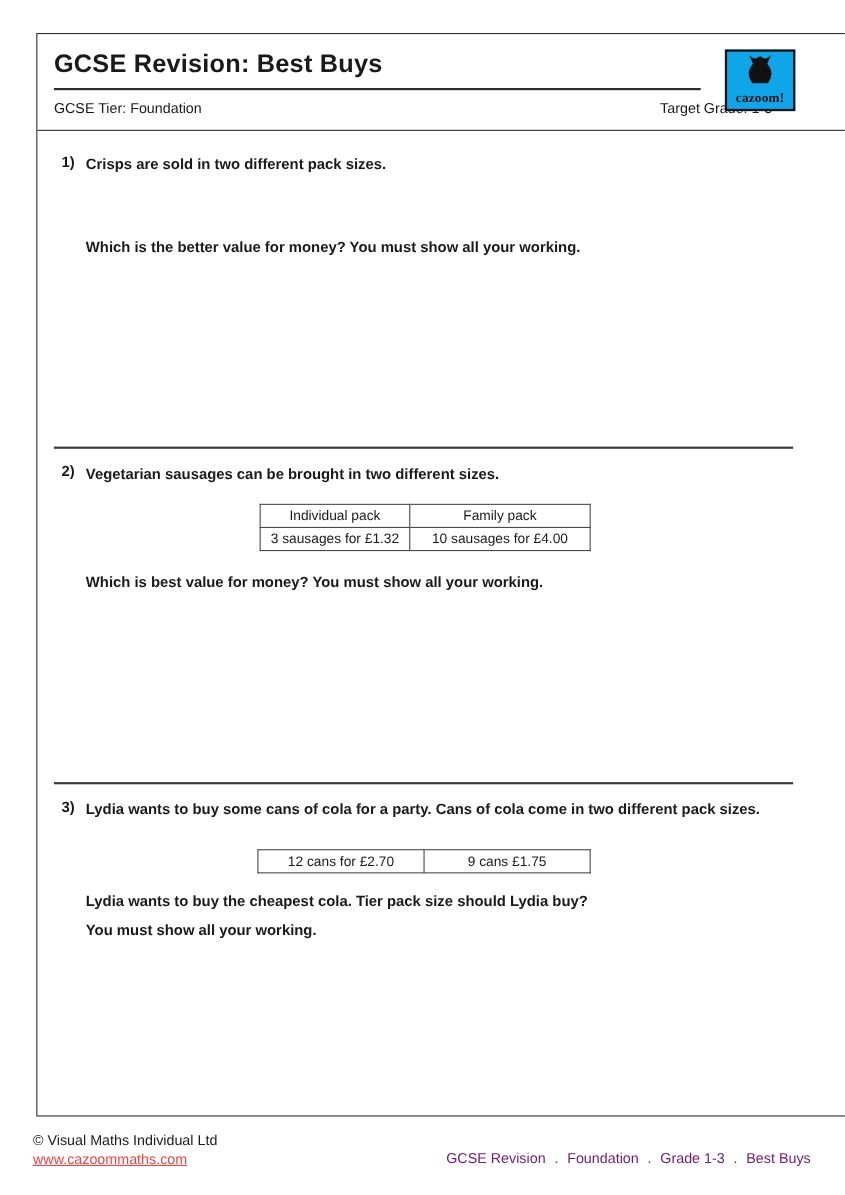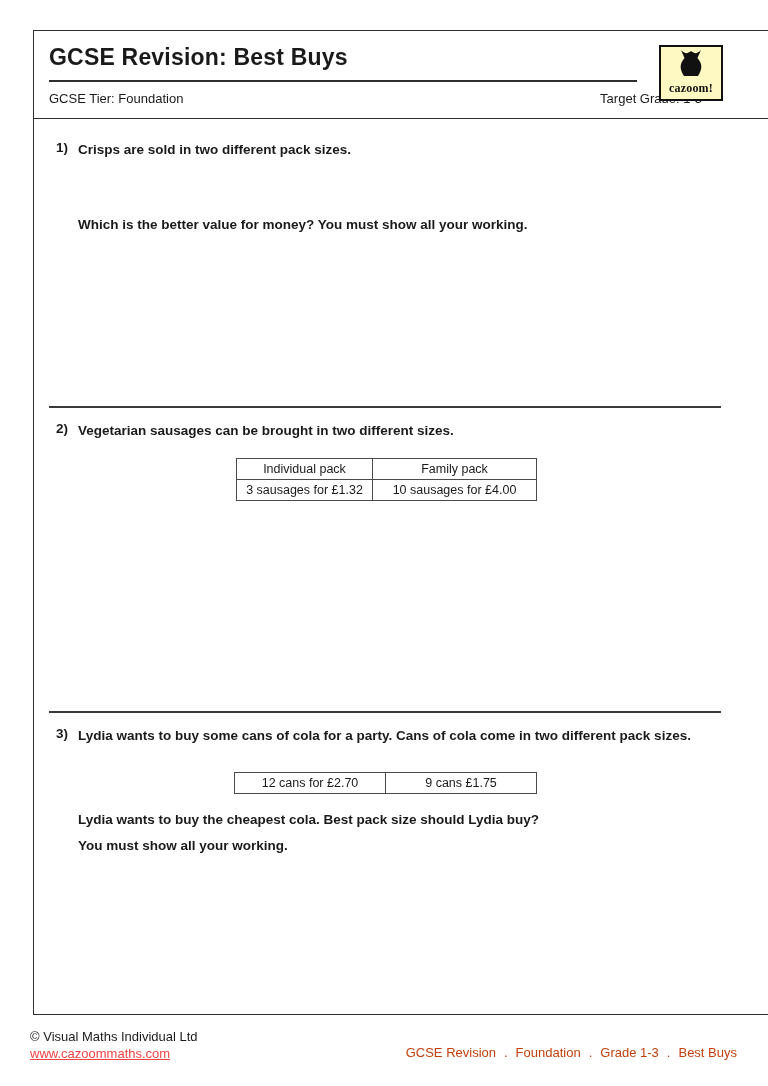--- a/index.html
+++ b/index.html
@@ -14,21 +14,21 @@
     border:1.5px solid #2e2e2e; background:#fff;
   }
   
   .header { position:absolute; left:0; top:0; width:100%; height:88px; border-bottom:1.5px solid #2e2e2e; }
   .title { position:absolute; left:15px; top:13px; font-size:23px; font-weight:bold; letter-spacing:0.2px; }
   .title-rule { position:absolute; left:15px; top:49px; width:588px; height:1.5px; background:#2e2e2e; }
   .tier { position:absolute; left:15px; top:60px; font-size:13px; }
   .grade { position:absolute; right:90px; top:60px; font-size:13px; }
   .logo {
     position:absolute; left:625px; top:14px; width:64px; height:56px;
-    border:2px solid #111; background:#fef9c3;
+    border:2px solid #111; background:#0ea5e9;
     display:flex; flex-direction:column; align-items:center; justify-content:center; gap:1px;
   }
   .logo-text { font-family:"Liberation Serif", serif; font-weight:bold; font-size:12px; letter-spacing:0.2px; color:#111; }
   
   .q { position:absolute; left:22px; width:668px; display:flex; font-weight:bold; font-size:13.5px; }
   .q-num { flex:0 0 22px; }
   .q-text { flex:1; line-height:20px; }
   .q1 { top:109px; }
   .q2 { top:390px; }
   .q3 { top:695px; }
@@ -46,21 +46,21 @@
   .p1 { top:184px; }
   .p2 { top:489px; }
   .p3 { top:779px; }
   .p3 .line2 { margin-top:6px; }
   .sep { position:absolute; left:15px; width:672px; height:1.5px; background:#3a3a3a; }
   .sep1 { top:375px; }
   .sep2 { top:680px; }
   
   .footer-left { position:absolute; left:30px; top:1028px; font-size:13px; line-height:17px; }
   .footer-link { color:#ef4444; text-decoration:underline; cursor:pointer; }
-  .footer-right { position:absolute; right:31px; top:1045px; font-size:13px; color:#c2410c; }
+  .footer-right { position:absolute; right:31px; top:1045px; font-size:13px; color:#701a75; }
   .crumb-sep { margin:0 8px; }
 </style>
 </head>
 <body>
 
 <div class="sheet">
 
   <div class="header">
     <div class="title">GCSE Revision: Best Buys</div>
     <div class="title-rule"></div>
@@ -93,37 +93,38 @@
         <tr>
       <td>Individual pack</td>
       <td>Family pack</td>
     </tr>
     <tr>
       <td>3 sausages for £1.32</td>
       <td>10 sausages for £4.00</td>
     </tr>
   </tbody>
     </table>
+  <div class="prompt p2">Which is best value for money? You must show all your working.</div>
 
   <div class="sep sep2"></div>
 
   <div class="q q3">
     <span class="q-num">3)</span>
     <span class="q-text">Lydia wants to buy some cans of cola for a party. Cans of cola come in two different pack sizes.</span>
   </div>
   <table class="ptable t3">
     <tbody>
         <tr>
       <td>12 cans for £2.70</td>
       <td>9 cans £1.75</td>
     </tr>
   </tbody>
     </table>
   <div class="prompt p3">
-    <div>Lydia wants to buy the cheapest cola. Best pack size should Lydia buy?</div>
+    <div>Lydia wants to buy the cheapest cola. Tier pack size should Lydia buy?</div>
     <div class="line2">You must show all your working.</div>
   </div>
 
 </div>
 
 <div class="footer-left">
   <div>© Visual Maths Individual Ltd</div>
   <a class="footer-link">www.cazoommaths.com</a>
 </div>
 <div class="footer-right">

